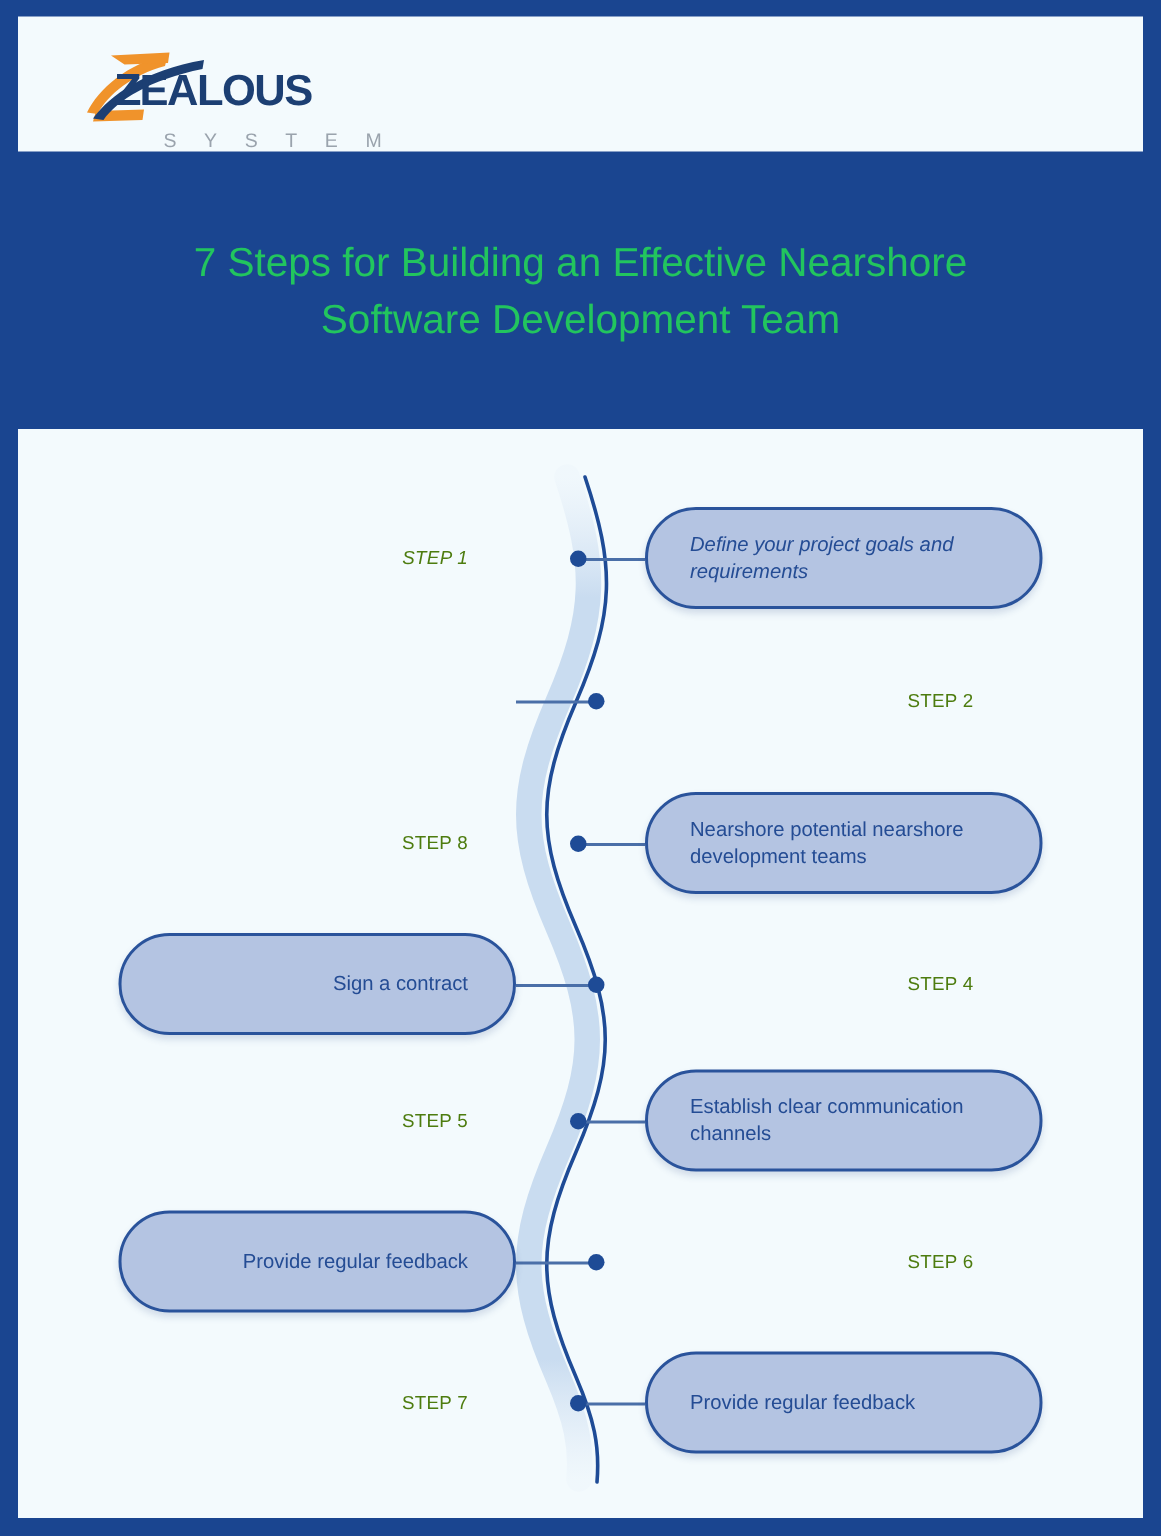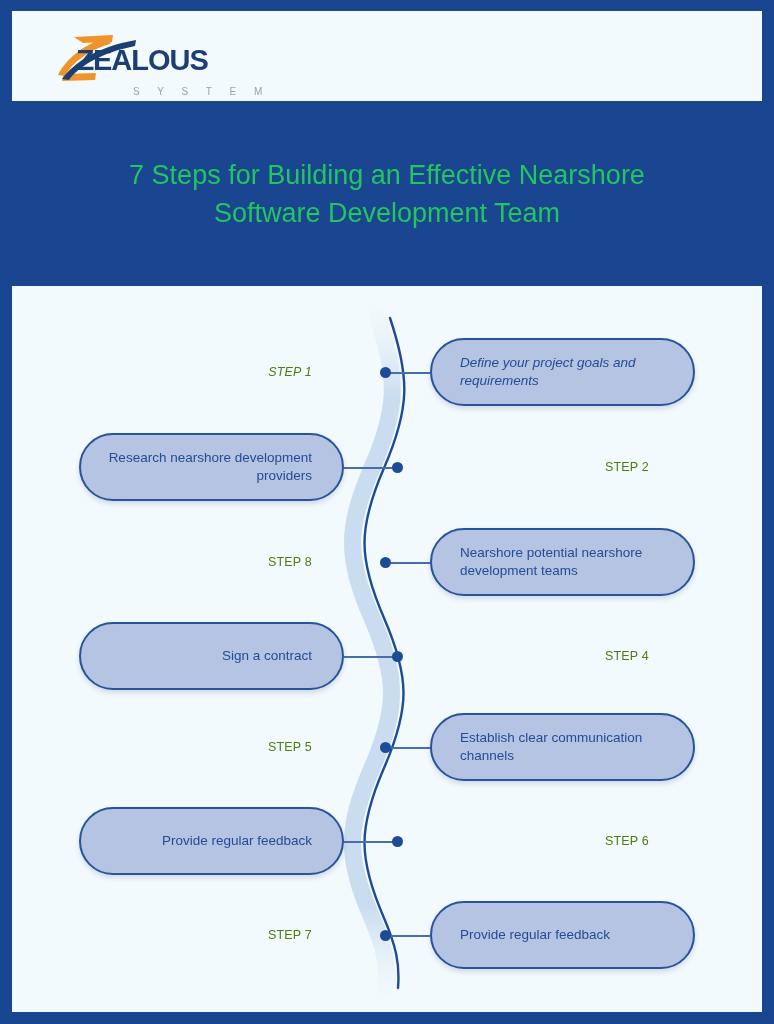--- a/index.html
+++ b/index.html
@@ -34,23 +34,23 @@
   #logo {
     position: absolute;
     left: 38px;
     top: 18px;
     width: 160px;
     height: 58px;
   }
   #logo svg { display: block; }
   #logo-system {
     position: absolute;
-    left: 83px;
+    left: 59px;
     top: 57px;
-    font-size: 10px;
+    font-size: 13px;
     letter-spacing: 7.5px;
     color: #9aa3ad;
     font-family: "Liberation Sans", sans-serif;
     font-weight: 400;
     white-space: nowrap;
   }
 
   
   #title-block {
     position: absolute;
@@ -235,23 +235,20 @@
           <div class="connector" style="left: 377px; width: 41px;"></div>
           <div class="node-dot" style="left: 368px;"></div>
           <div class="pill right">
             <div class="pill-text">Define your project goals and requirements</div>
           </div>
           <div class="step-label on-left">STEP 1</div>
         </div>
         <div class="step-row" style="top: 135px;">
           <div class="connector" style="left: 332px; width: 53px;"></div>
           <div class="node-dot" style="left: 380px;"></div>
-          <div class="pill left">
-            <div class="pill-text">Research nearshore development providers</div>
-          </div>
           <div class="step-label on-right">STEP 2</div>
         </div>
         <div class="step-row" style="top: 230px;">
           <div class="connector" style="left: 377px; width: 41px;"></div>
           <div class="node-dot" style="left: 368px;"></div>
           <div class="pill right">
             <div class="pill-text">Nearshore potential nearshore development teams</div>
           </div>
           <div class="step-label on-left">STEP 8</div>
         </div>

